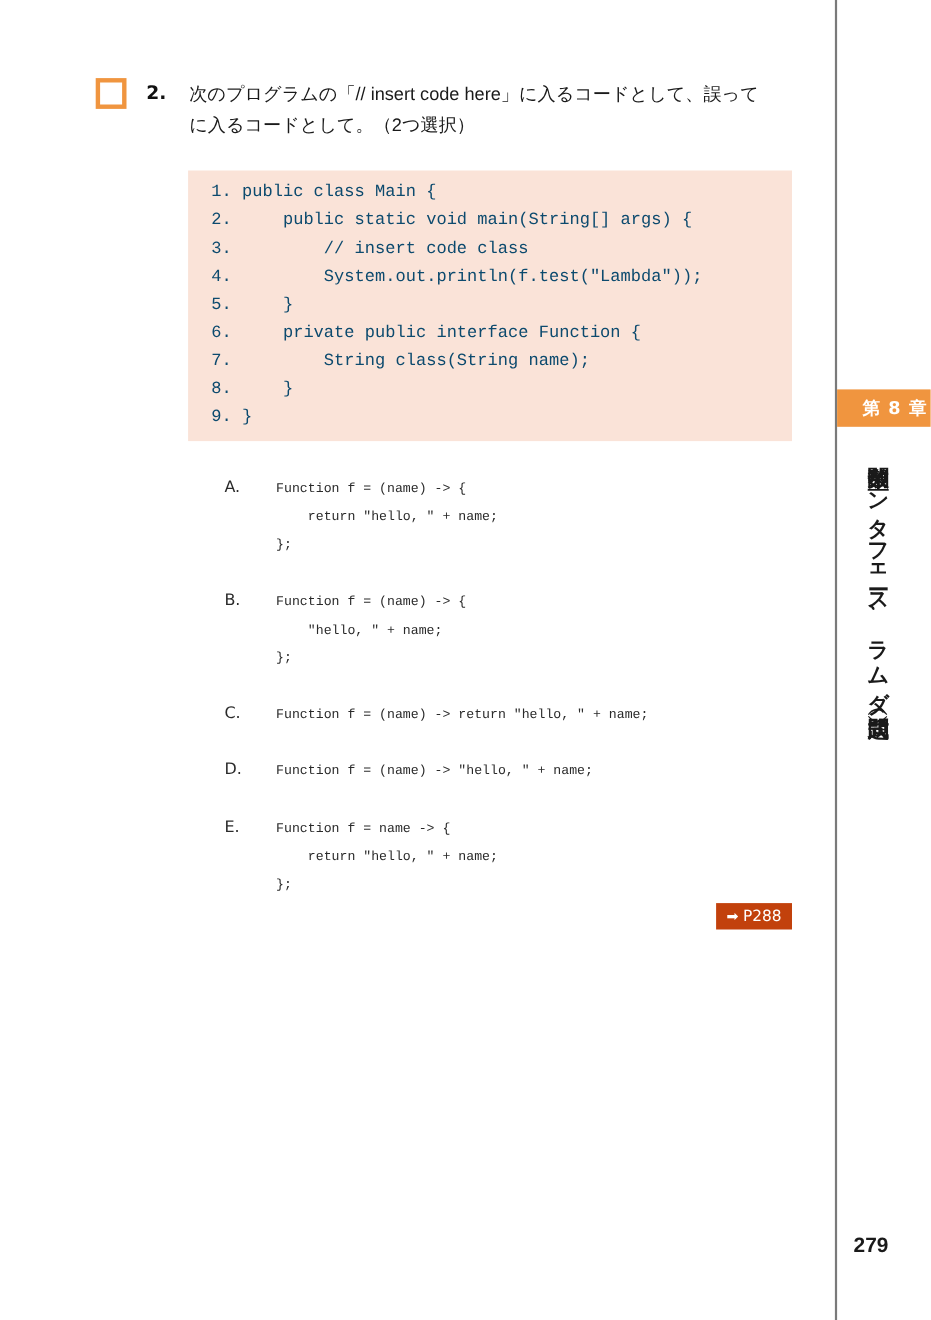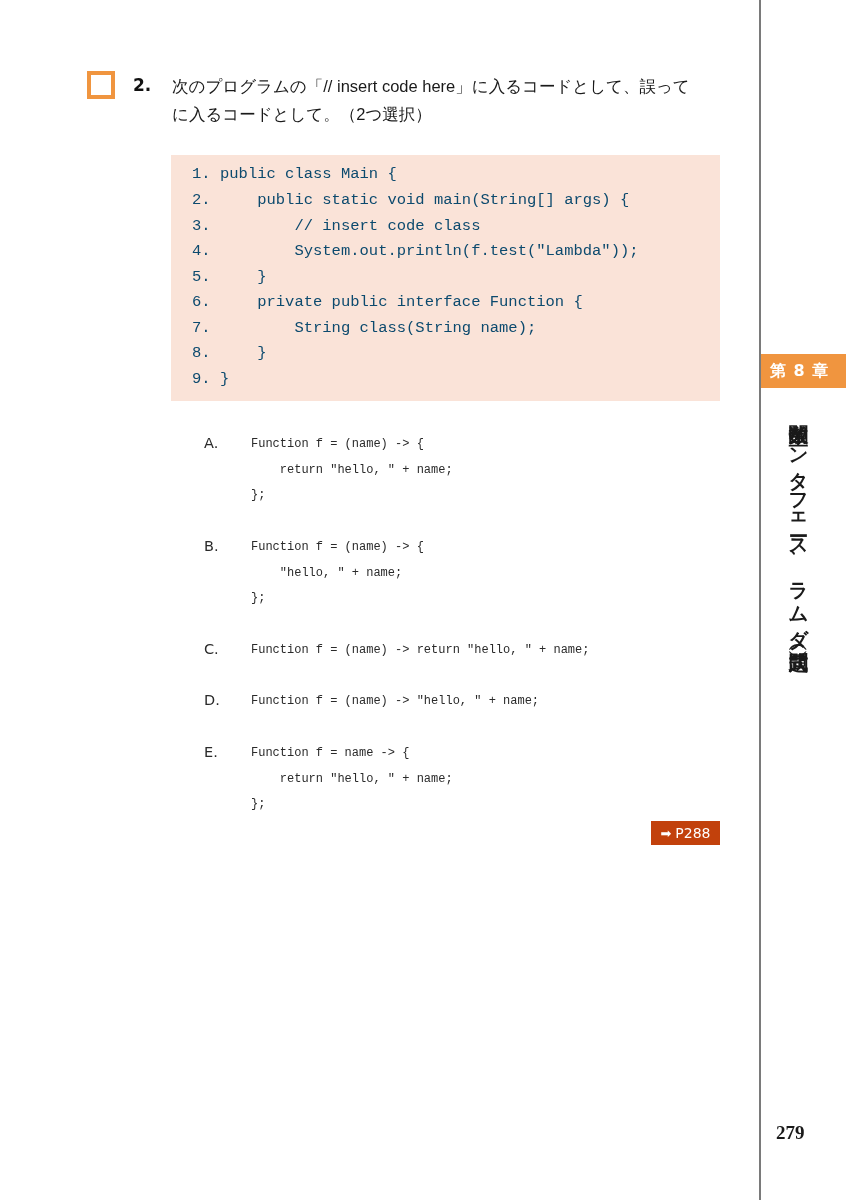--- a/index.html
+++ b/index.html
@@ -124,41 +124,41 @@
       left: 761px;
       top: 354px;
       width: 85px;
       height: 34px;
       background: #f0953f;
       color: #ffffff;
       font-family: "DejaVu Sans", sans-serif;
       font-weight: bold;
       font-size: 16px;
       line-height: 34px;
-      padding-left: 9px;
+      padding-left: 23px;
       box-sizing: border-box;
       letter-spacing: 1px;
     }
     .chapter-title {
       position: absolute;
       left: 786px;
       top: 410px;
       width: 26px;
       writing-mode: vertical-rl;
       font-family: "DejaVu Sans", sans-serif;
       font-weight: bold;
       font-size: 19.5px;
       letter-spacing: 0.5px;
       color: #1a1a1a;
     }
     .page-number {
       position: absolute;
       left: 776px;
       top: 1122px;
-      font-family: Liberation Serif, serif;
+      font-family: Liberation Sans, sans-serif;
       font-weight: bold;
       font-size: 19px;
       color: #1a1a1a;
     }
   </style>
 </head>
 <body>
 
 <div class="page-rule"></div>
 

